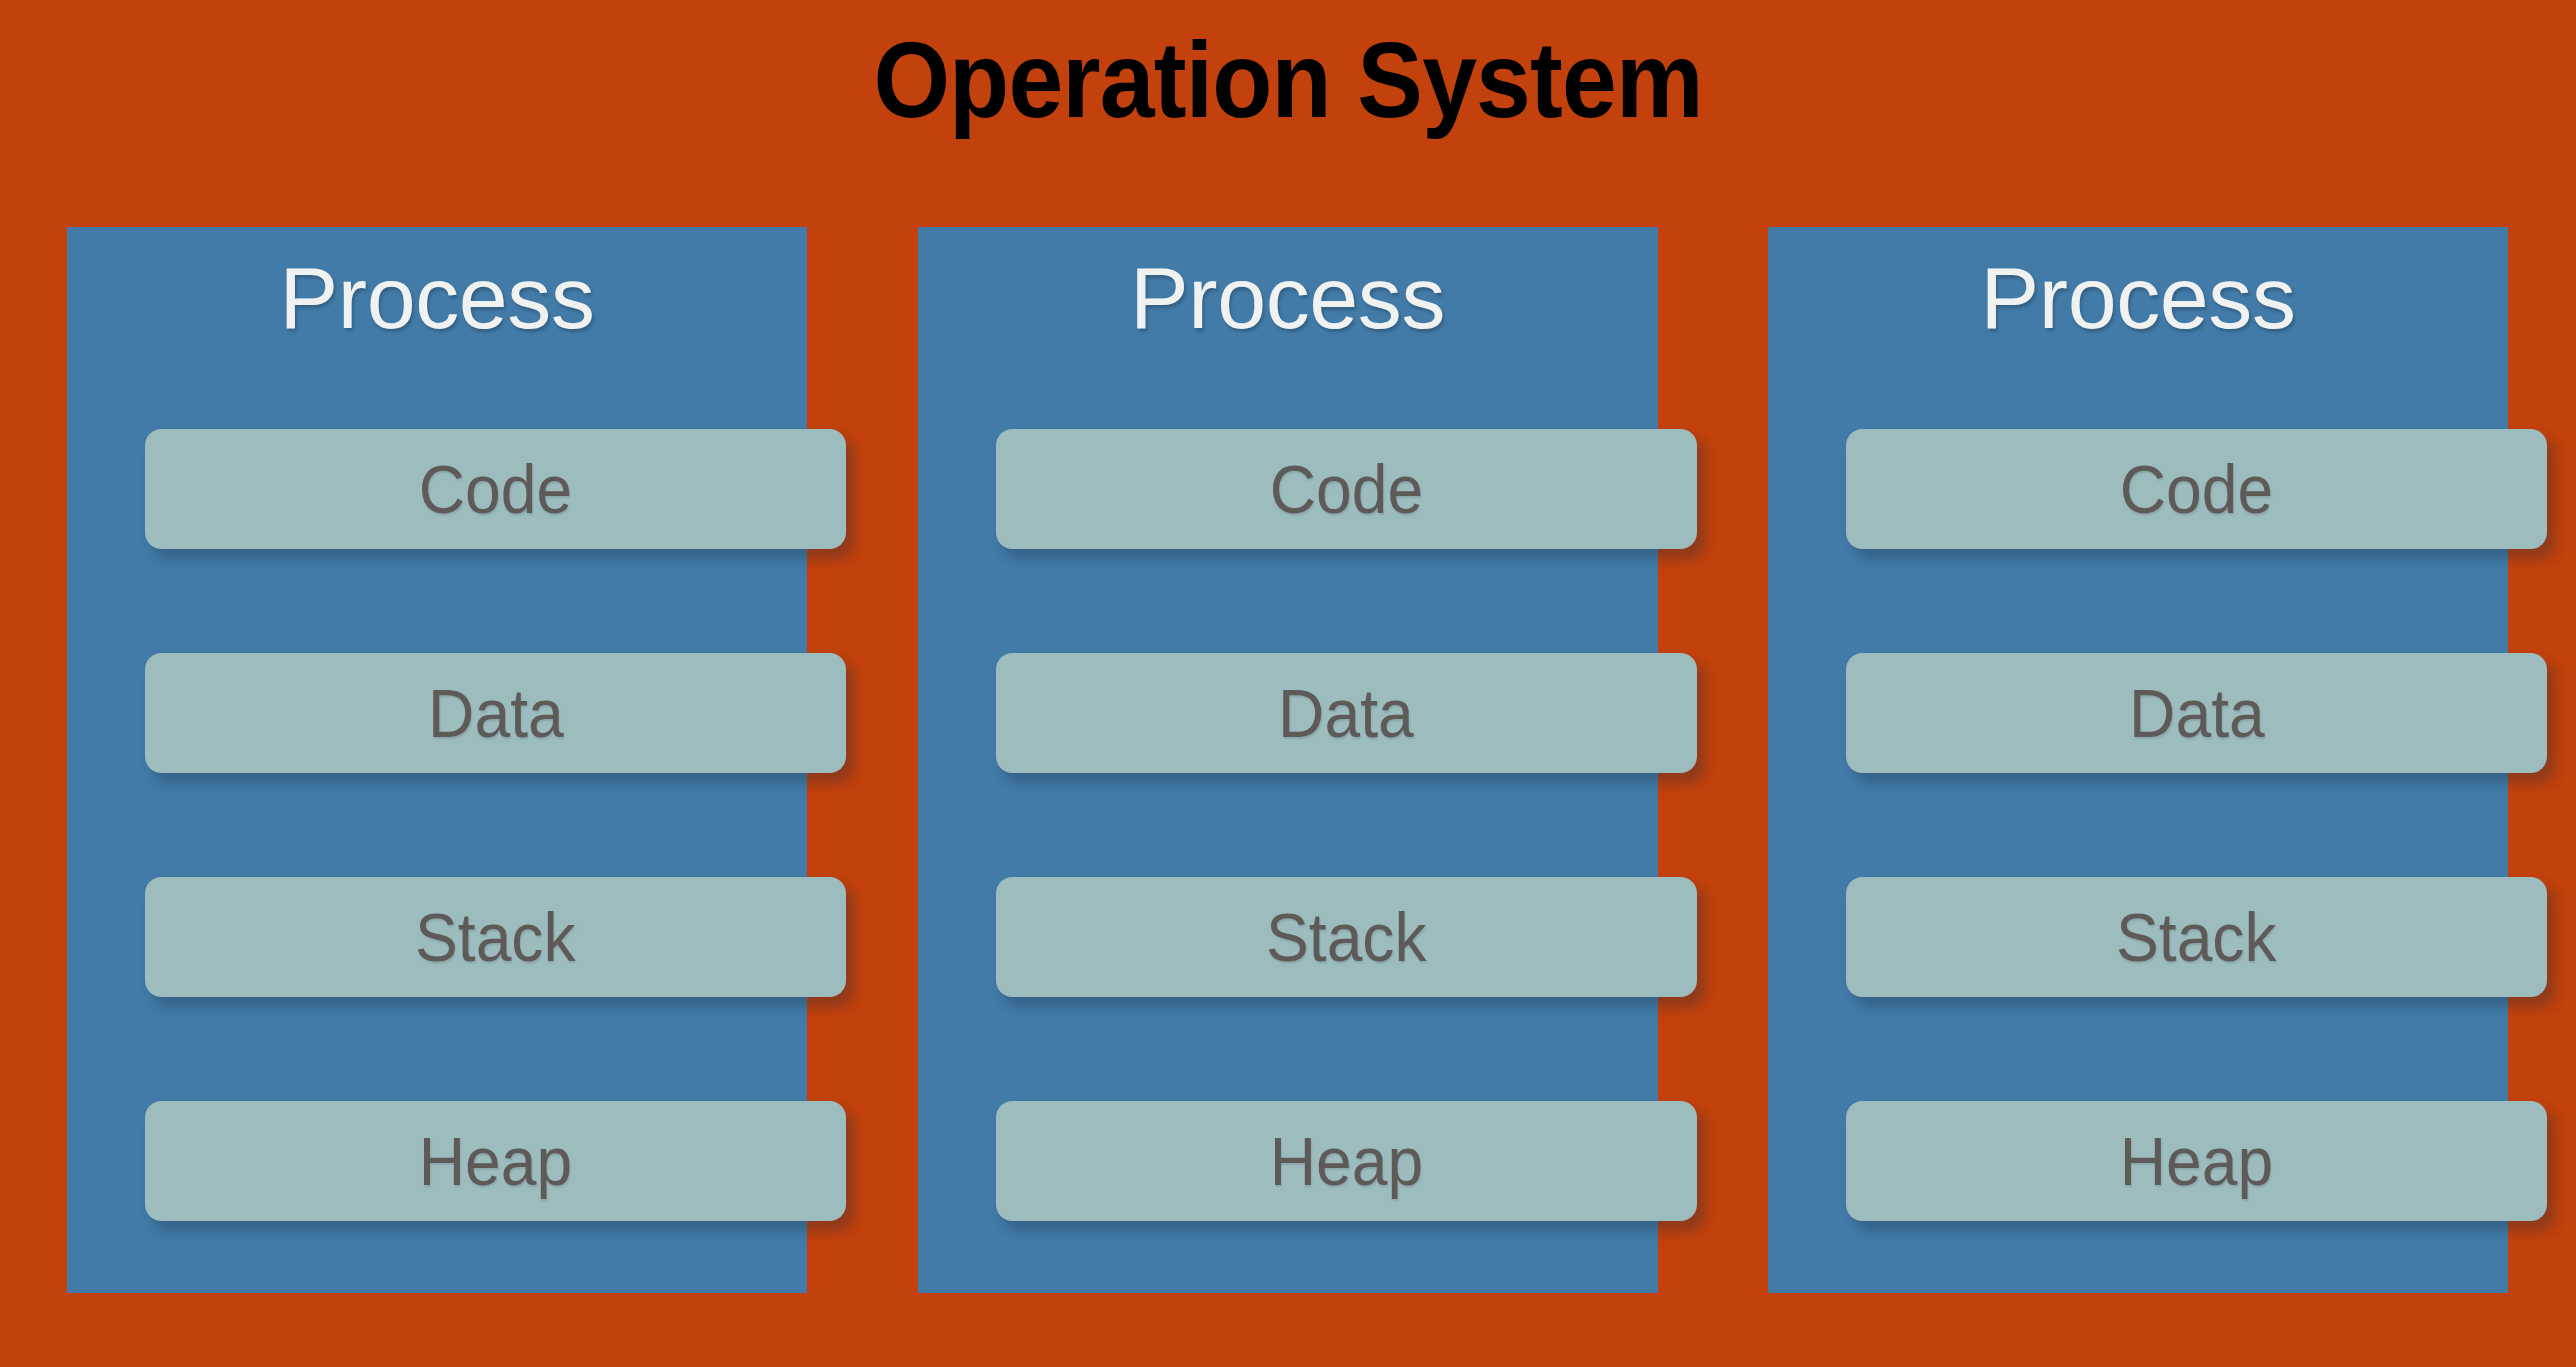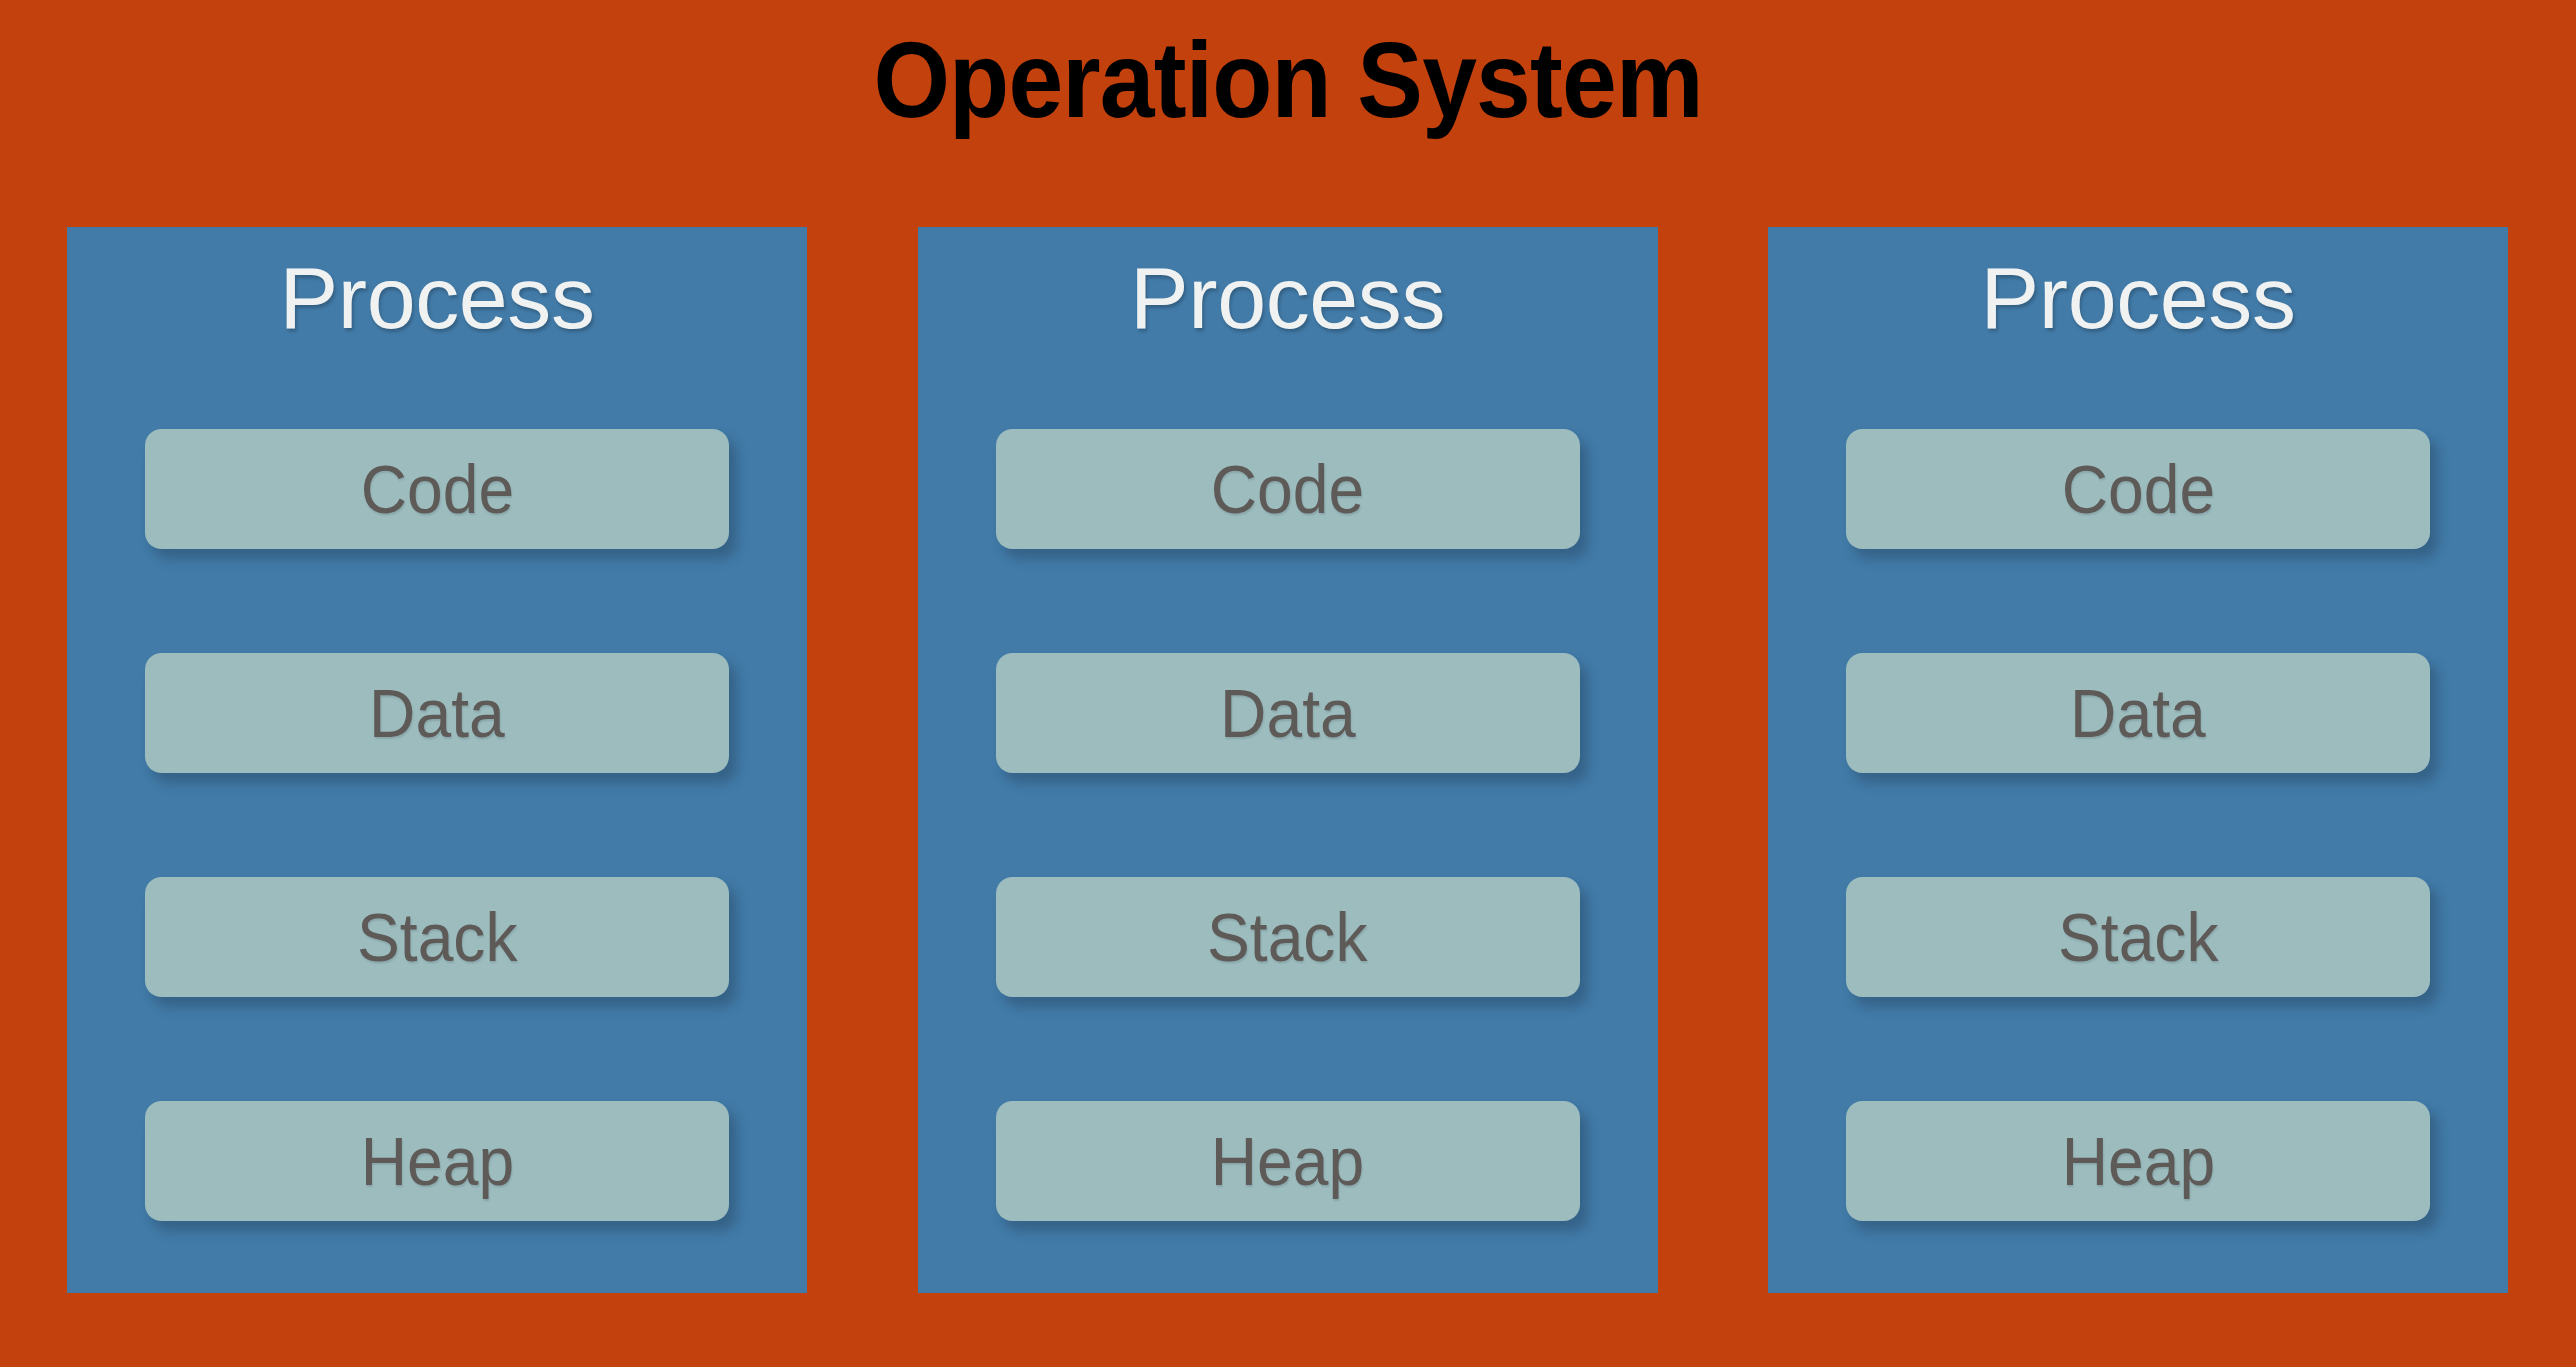--- a/index.html
+++ b/index.html
@@ -84,21 +84,21 @@
     top: 202px;
     width: 584px;
     height: 842px;
     display: flex;
     flex-direction: column;
     justify-content: flex-start;
     gap: 104px;
   }
 
   .segment-box {
-    width: 584px;
+    width: 701px;
     height: 120px;
     background: #9CBCBE;
     border-radius: 16.4px;
     box-shadow: 7.8px 9.5px 11.2px rgba(22, 44, 62, 0.30);
     display: flex;
     align-items: center;
     justify-content: center;
     box-sizing: border-box;
   }
 

